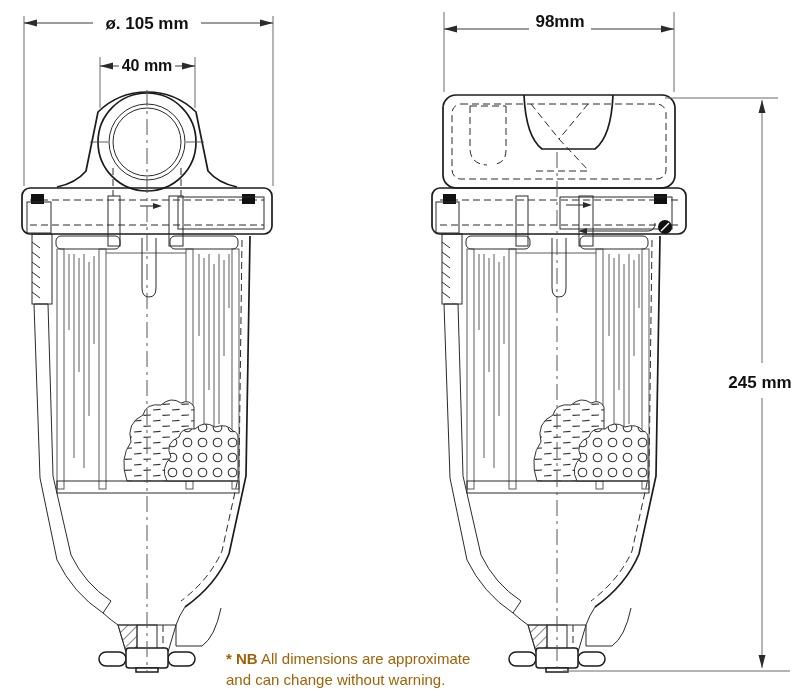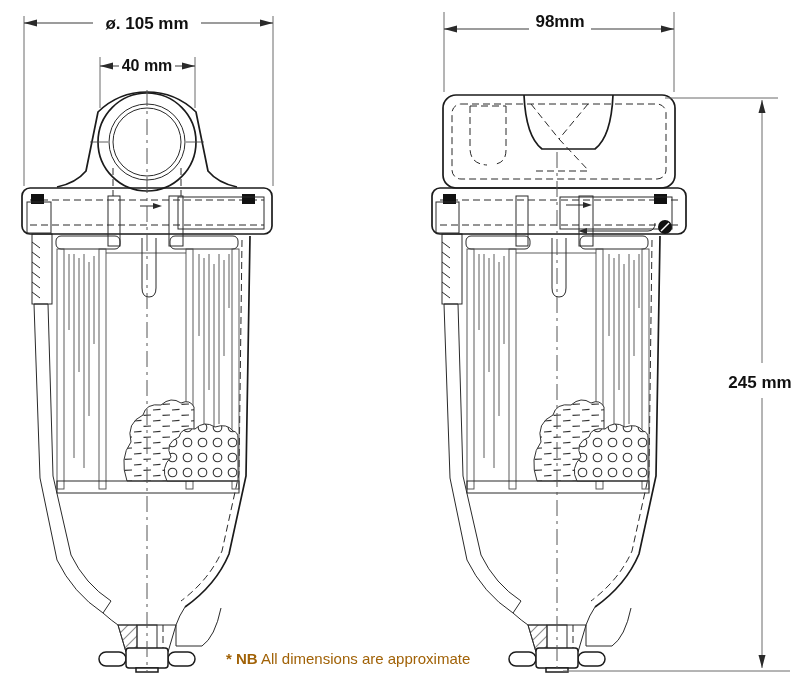--- a/index.html
+++ b/index.html
@@ -217,14 +217,15 @@
     <line x1="762" y1="398" x2="762" y2="668" class="dim"></line>
     <polygon points="762,100 758.5,113 765.5,113" class="arr"></polygon>
     <polygon points="762,668 758.5,655 765.5,655" class="arr"></polygon>
     <rect x="727" y="367" width="68" height="26" class="mask"></rect>
     <text x="760" y="388" text-anchor="middle" class="lbl">245 mm</text>
   </g>
 </svg>
 
   <div class="note">
     <div><b>* NB</b><span> All dimensions are approximate</span></div>
+    <div>and can change without warning.</div>
   </div>
 </div>
 
 </body></html>

